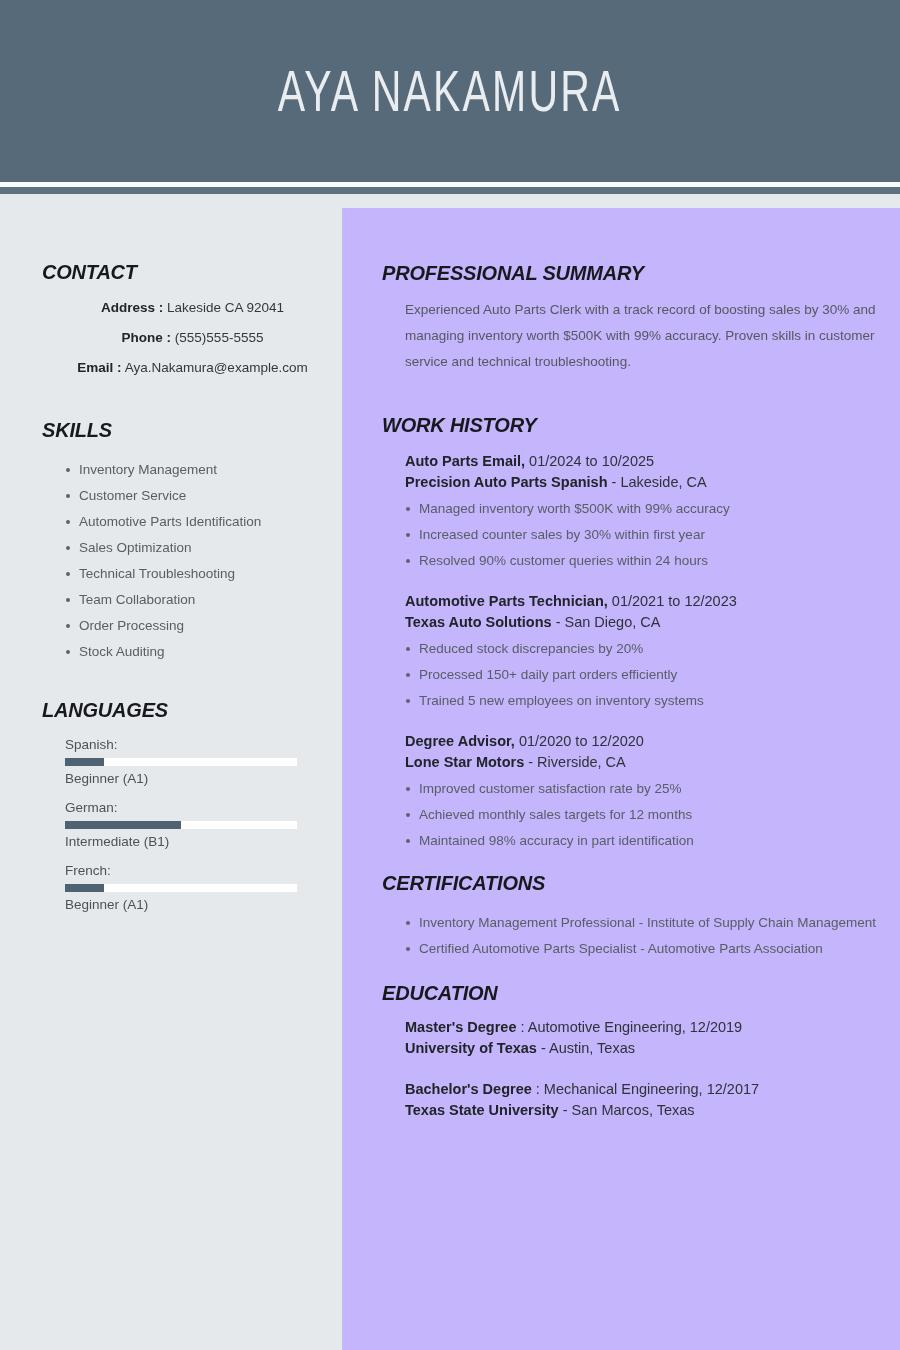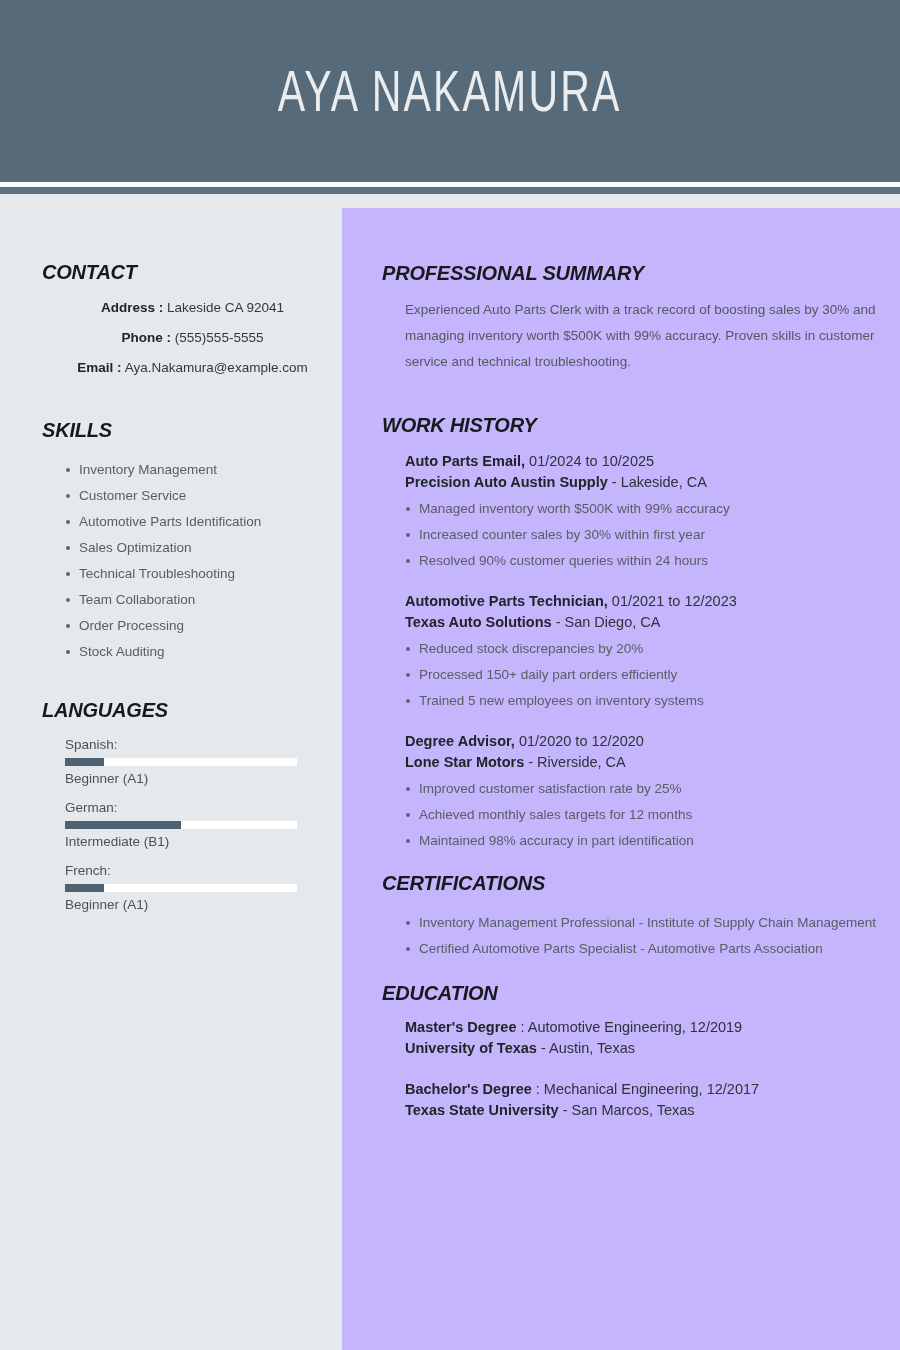--- a/index.html
+++ b/index.html
@@ -164,21 +164,21 @@
 
         <div class="work-sec">
           <h2 class="sec">WORK HISTORY</h2>
 
           <div class="job">
             <div class="job-line">
               <span class="b">Auto Parts Email,</span>
               <span>01/2024 to 10/2025</span>
             </div>
             <div class="job-line">
-              <span class="b">Precision Auto Austin Supply</span>
+              <span class="b">Precision Auto Parts Spanish</span>
               <span>- Lakeside, CA</span>
             </div>
             <ul class="blist job-bullets">
               <li class="bitem">
                   <span class="dot"></span>
                   <span>Managed inventory worth $500K with 99% accuracy</span>
                 </li>
               <li class="bitem">
                   <span class="dot"></span>
                   <span>Increased counter sales by 30% within first year</span>

